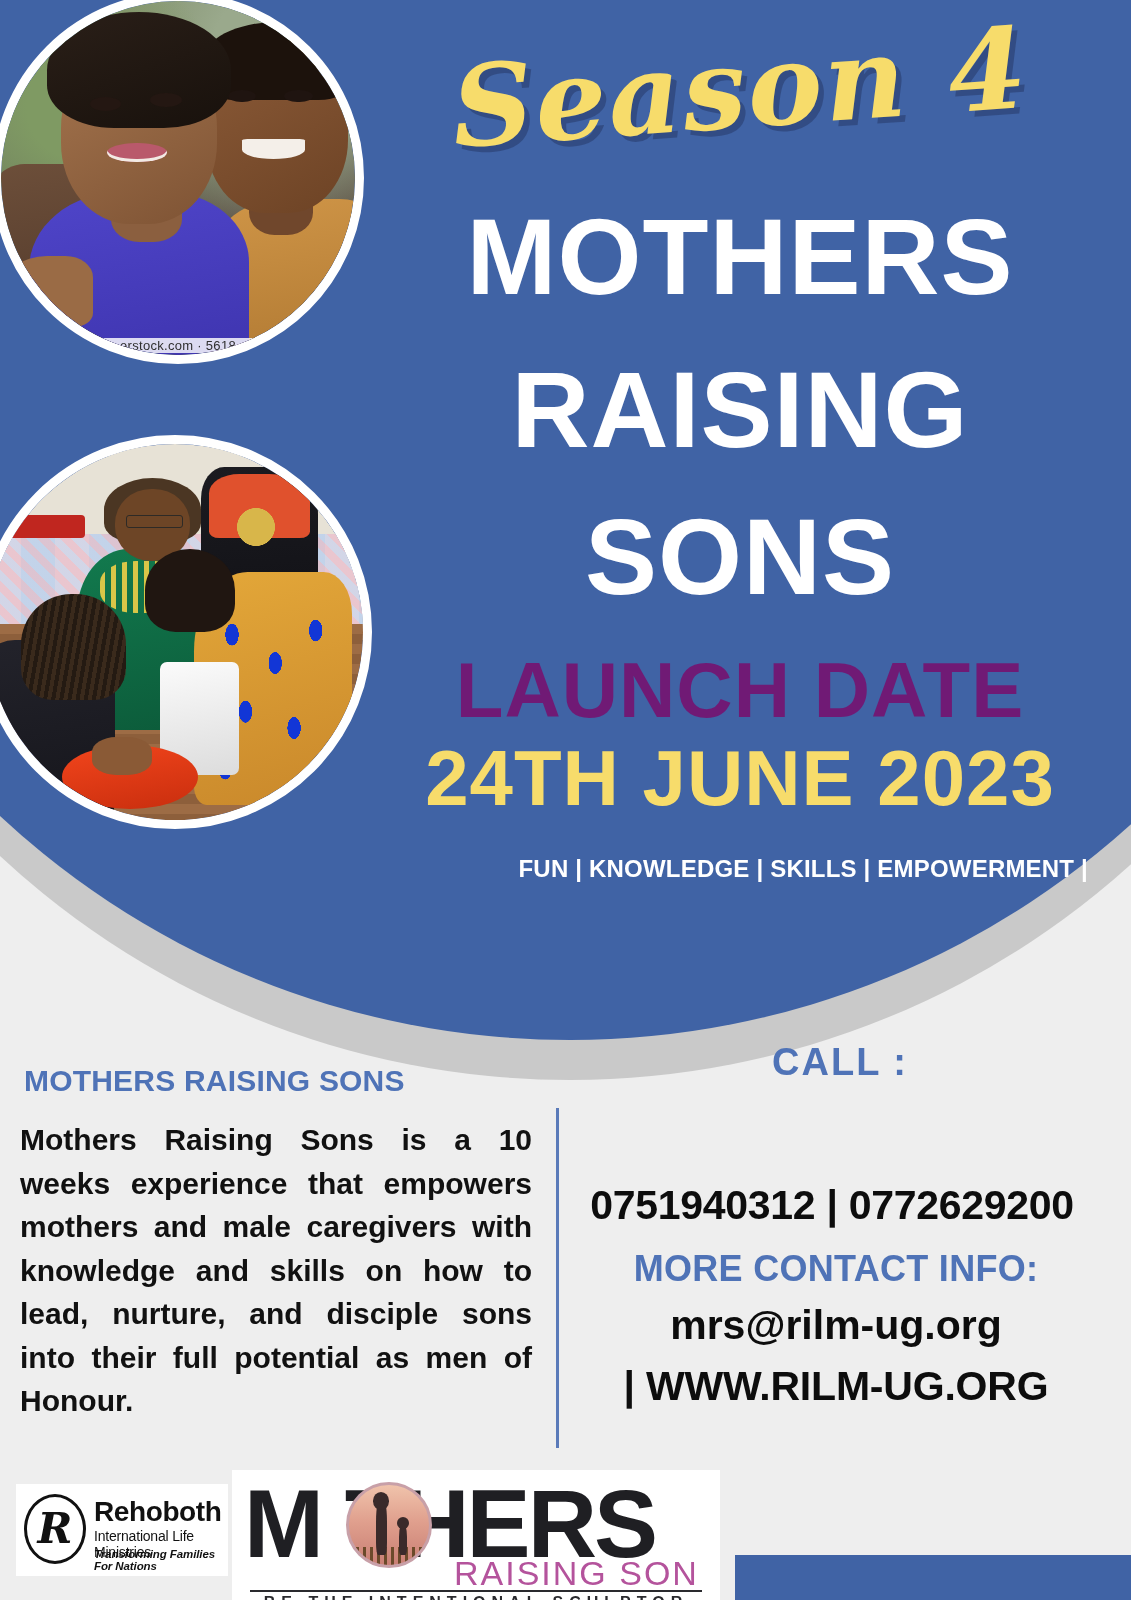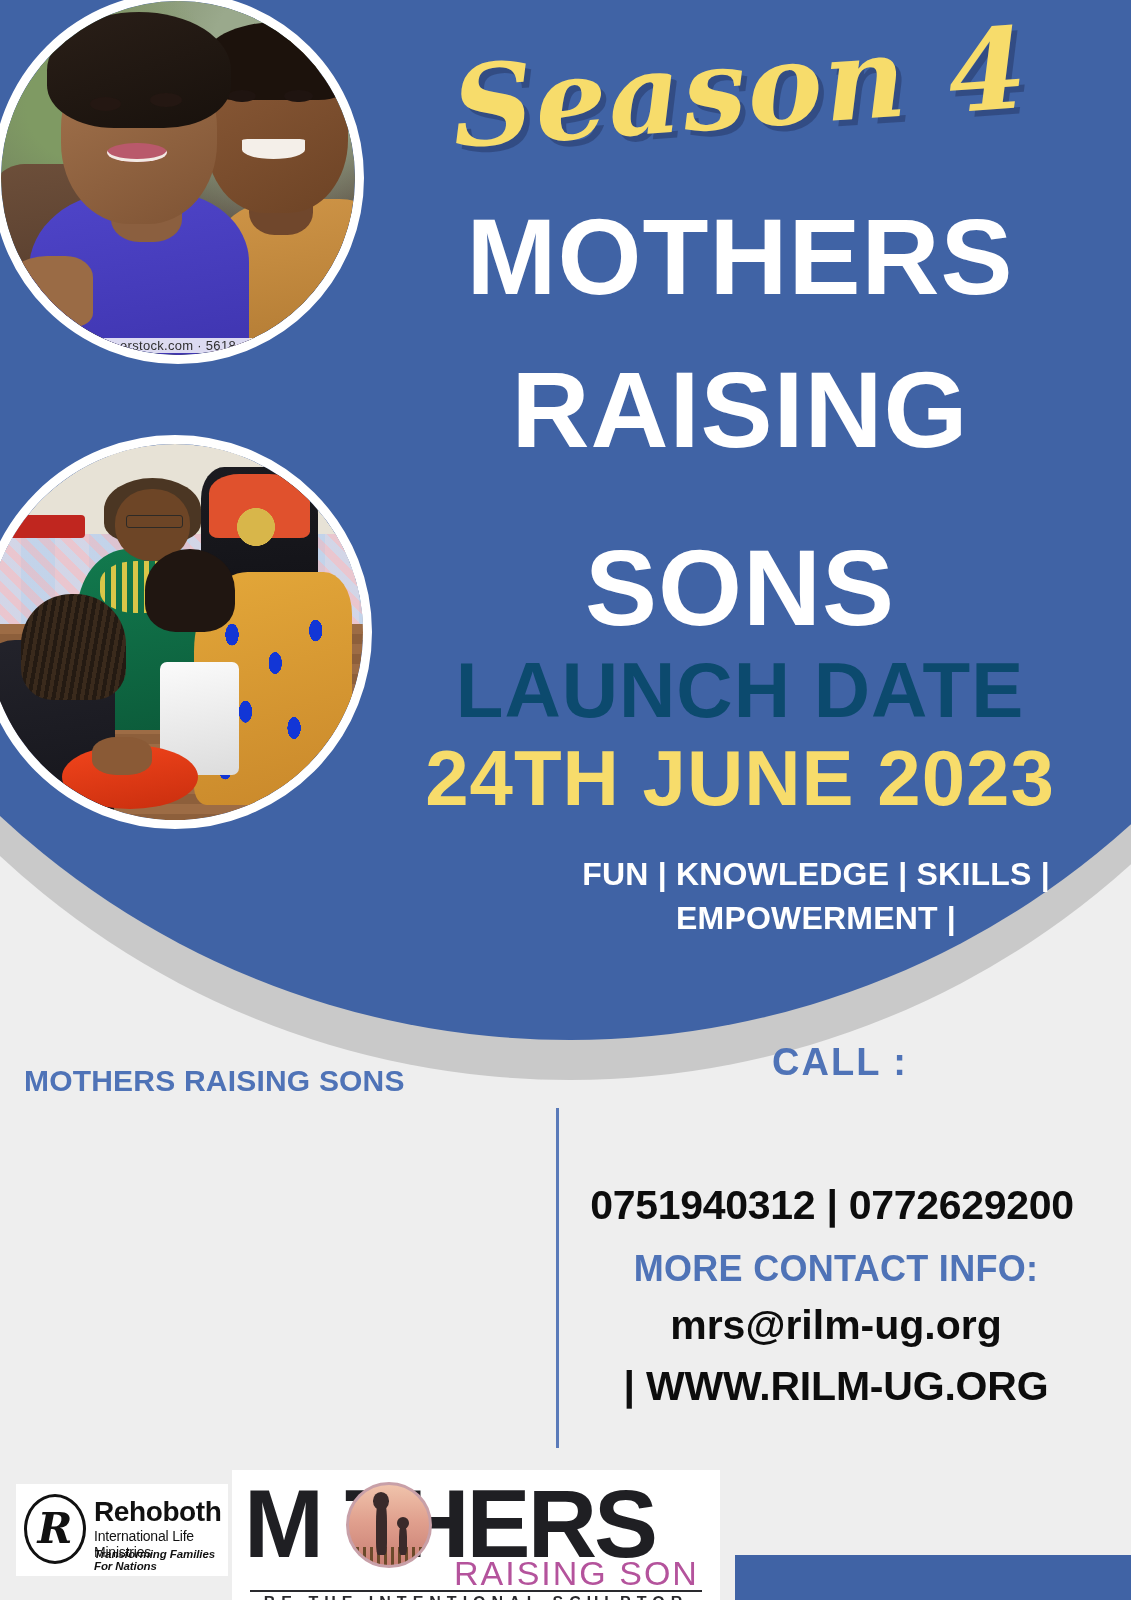--- a/index.html
+++ b/index.html
@@ -163,30 +163,30 @@
     letter-spacing:2px;
     text-shadow:5px 6px 0 rgba(30,45,85,.42);
     transform:rotate(-4deg);
   }
   #t-mothers,#t-raising,#t-sons{
     color:#ffffff;font-weight:bold;line-height:.96;
     font-size:108px;letter-spacing:1px;
   }
   #t-mothers{top:205px;}
   #t-raising{top:358px;}
-  #t-sons{top:536px;text-align:center;}
+  #t-sons{top:505px;text-align:center;}
   #launch-date{
-    top:645px;color:#0c4a6e;font-weight:bold;font-size:78px;letter-spacing:1px;
+    top:645px;color:#701a75;font-weight:bold;font-size:78px;letter-spacing:1px;
   }
   #launch-when{
     top:733px;color:#f7dc6b;font-weight:bold;font-size:78px;letter-spacing:1px;
   }
   .tagline{
-    position:absolute;z-index:9;left:516px;width:600px;text-align:center;
-    color:#ffffff;font-weight:bold;font-size:32px;letter-spacing:.2px;line-height:1.36;
+    position:absolute;z-index:9;left:488px;width:600px;text-align:right;
+    color:#ffffff;font-weight:bold;font-size:24px;letter-spacing:.2px;line-height:1.36;
   }
   #tag1{top:853px;}
   #tag2{top:884px;}
 
   
   #lower{position:absolute;left:0;top:1040px;width:1131px;height:560px;z-index:8;}
 
   #about-title{
     position:absolute;left:24px;top:24px;width:500px;
     color:#4f73b7;font-weight:bold;font-size:30px;letter-spacing:.2px;
@@ -334,20 +334,21 @@
   <div class="hero-text" id="season">Season 4</div>
   <div class="hero-text" id="t-mothers">MOTHERS</div>
   <div class="hero-text" id="t-raising">RAISING</div>
   <div class="hero-text" id="t-sons">SONS</div>
   <div class="hero-text" id="launch-date">LAUNCH DATE</div>
   <div class="hero-text" id="launch-when">24TH JUNE 2023</div>
   <div class="tagline" id="tag1">FUN | KNOWLEDGE | SKILLS | EMPOWERMENT |</div>
 
   <div id="lower">
     <div id="about-title">MOTHERS RAISING SONS</div>
+    <div id="about-body">Mothers Raising  Sons is a 10 weeks experience that empowers mothers and male caregivers with knowledge and skills on how to lead, nurture, and disciple sons into their full potential as men of Honour.</div>
 
     <div id="divider"></div>
 
     <div id="call-label">CALL :</div>
     <div id="phones2">0751940312 | 0772629200</div>
     <div id="more-label">MORE CONTACT INFO:</div>
     <div id="email">mrs@rilm-ug.org</div>
     <div id="website">| WWW.RILM-UG.ORG</div>
   </div>
 

